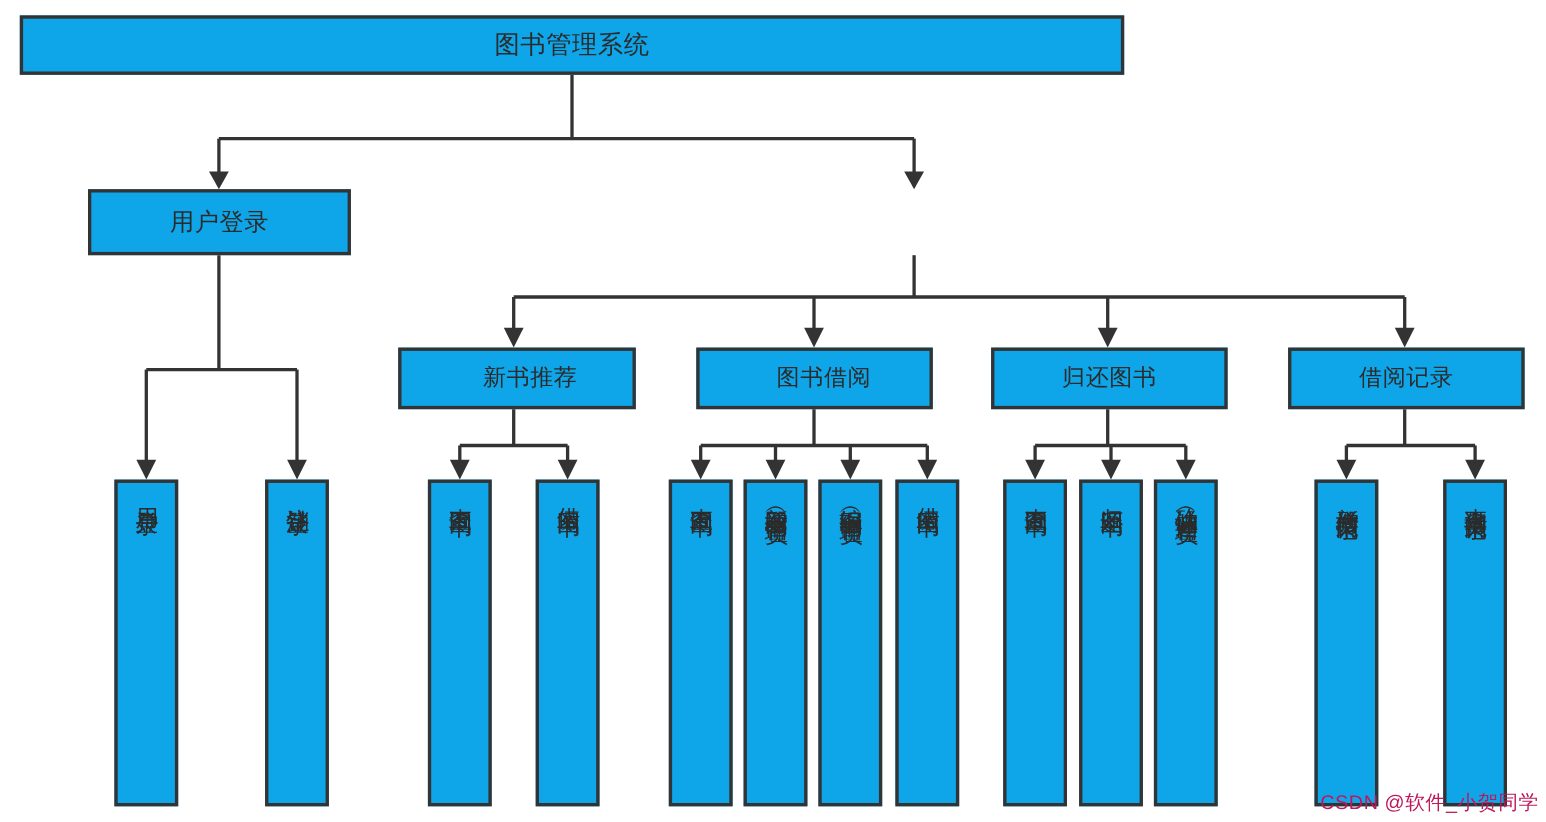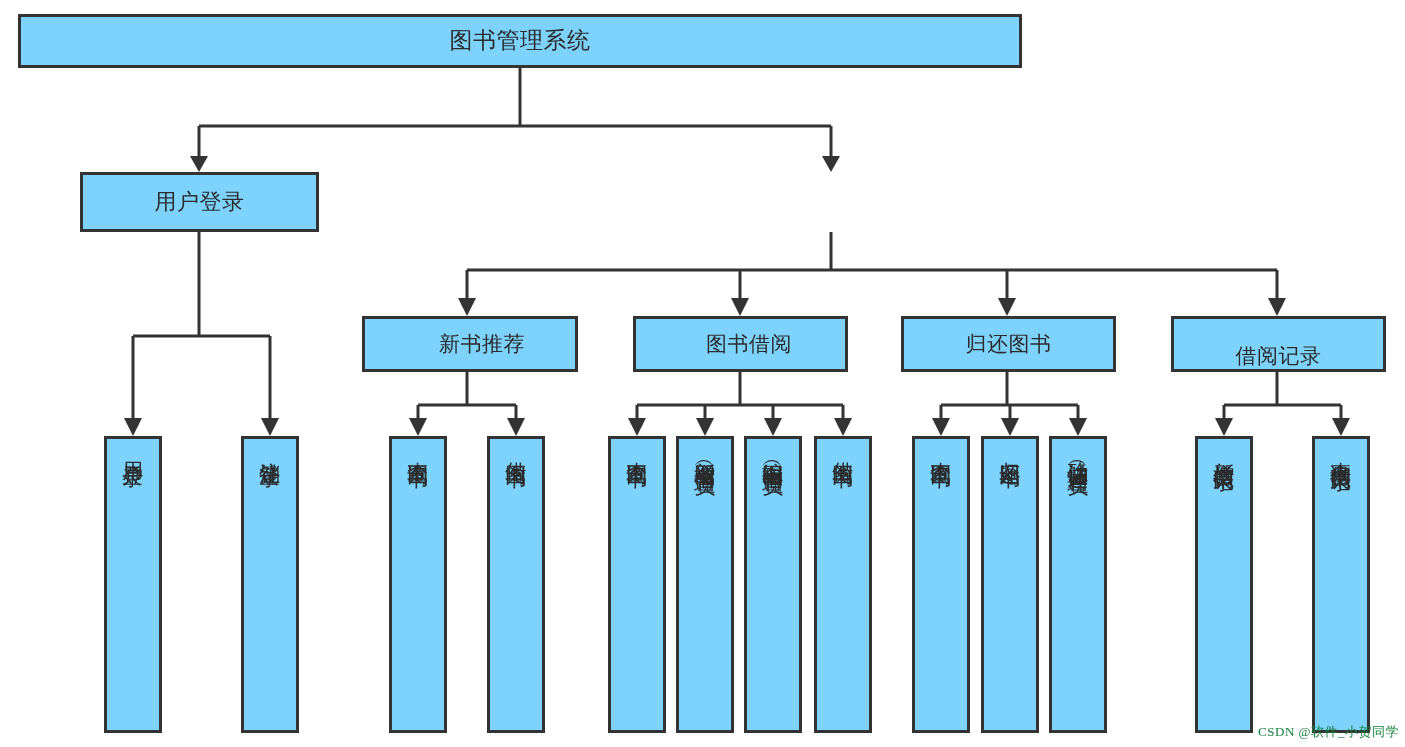--- a/index.html
+++ b/index.html
@@ -33,21 +33,21 @@
     stroke-width: 3;
     fill: none;
   }
   #connectors polygon {
     fill: #333333;
   }
   
   .node {
     position: absolute;
     box-sizing: border-box;
-    background: #7dd3fc;
+    background: #0ea5e9;
     border: 3px solid #333333;
     display: flex;
     align-items: center;
     justify-content: center;
     color: #2b2b2b;
   }
   .node-label {
     display: block;
     line-height: 1.18;
     letter-spacing: 0.5px;
@@ -77,26 +77,25 @@
   }
   
   .leaf.tall {
     align-items: flex-start;
   }
   
   #watermark {
     position: absolute;
     right: 6px;
     bottom: 6px;
-    font-size: 13px;
-    color: #15803d;
+    font-size: 18px;
+    color: #be185d;
     letter-spacing: 0.5px;
     white-space: nowrap;
     user-select: none;
-    font-family: Liberation Serif, serif;
   }
 </style>
 </head>
 <body>
 
 <div id="canvas">
 
   <svg id="connectors" viewBox="0 0 1405 747" width="1405" height="747">
 
     <line x1="520" y1="68" x2="520" y2="126"></line>
@@ -176,21 +175,21 @@
   </div>
 
   <div class="node lvl2" style="left:633px; top:316px; width:215px; height:56px;padding-left:17px;">
     <span class="node-label">图书借阅</span>
   </div>
 
   <div class="node lvl2" style="left:901px; top:316px; width:215px; height:56px;">
     <span class="node-label">归还图书</span>
   </div>
 
-  <div class="node lvl2" style="left:1171px; top:316px; width:215px; height:56px;align-items:flex-end;">
+  <div class="node lvl2" style="left:1171px; top:316px; width:215px; height:56px;">
     <span class="node-label">借阅记录</span>
   </div>
 
   <div class="node leaf" style="left:104px; top:436px; width:58px; height:297px;">
     <span class="node-label">用户登录</span>
   </div>
 
   <div class="node leaf" style="left:241px; top:436px; width:58px; height:297px;">
     <span class="node-label">注销登录</span>
   </div>

